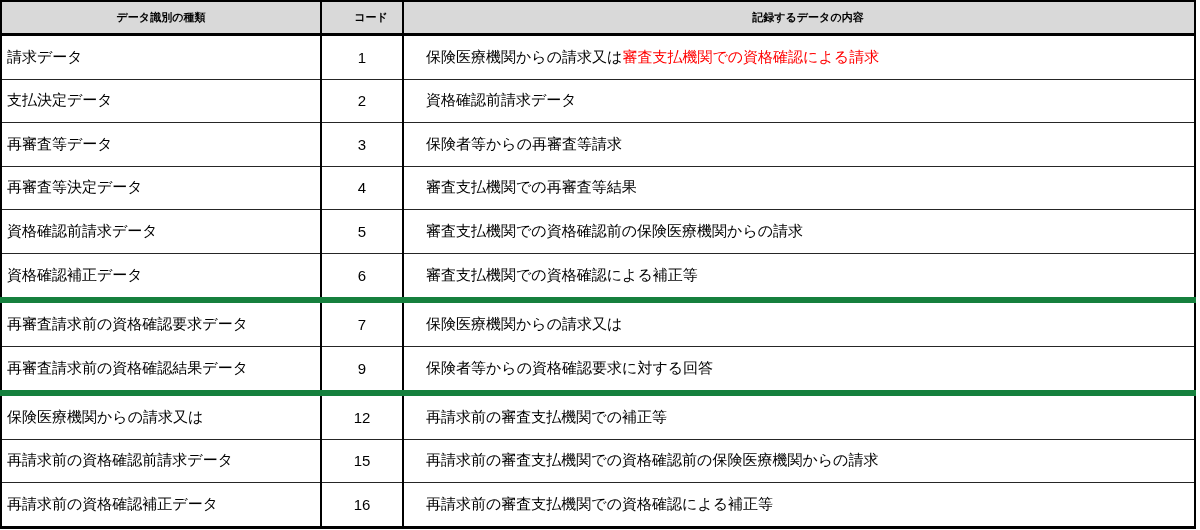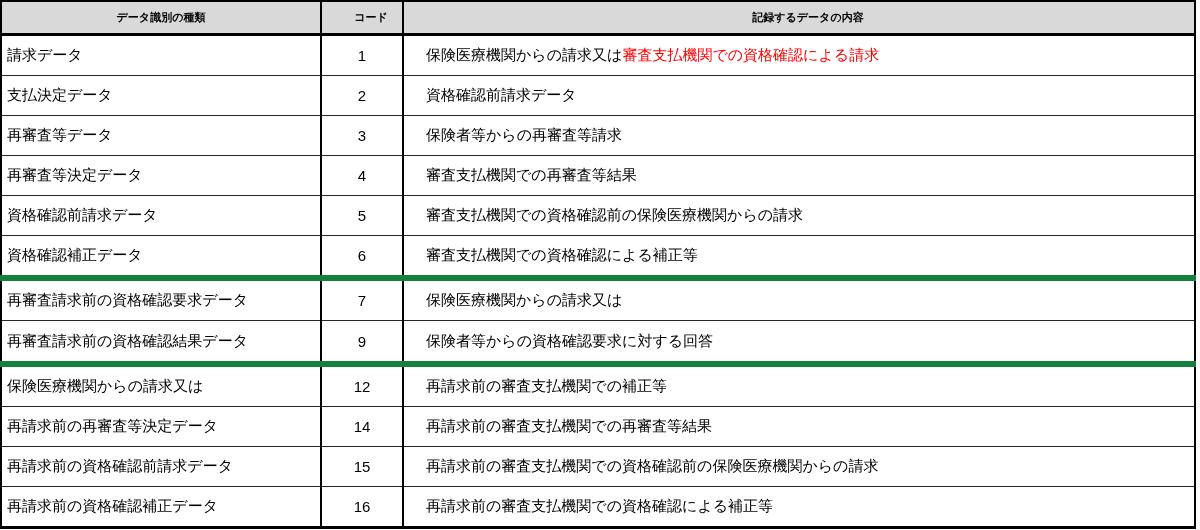--- a/index.html
+++ b/index.html
@@ -108,25 +108,20 @@
       <td>再審査請求前の資格確認結果データ</td>
       <td class="code">9</td>
       <td><span>保険者等からの資格確認要求に対する回答</span><span class="red"></span></td>
     </tr>
     <tr>
       <td>保険医療機関からの請求又は</td>
       <td class="code">12</td>
       <td><span>再請求前の審査支払機関での補正等</span><span class="red"></span></td>
     </tr>
     <tr>
-      <td>再請求前の再審査等決定データ</td>
-      <td class="code">14</td>
-      <td><span>再請求前の審査支払機関での再審査等結果</span><span class="red"></span></td>
-    </tr>
-    <tr>
       <td>再請求前の資格確認前請求データ</td>
       <td class="code">15</td>
       <td><span>再請求前の審査支払機関での資格確認前の保険医療機関からの請求</span><span class="red"></span></td>
     </tr>
     <tr>
       <td>再請求前の資格確認補正データ</td>
       <td class="code">16</td>
       <td><span>再請求前の審査支払機関での資格確認による補正等</span><span class="red"></span></td>
     </tr>
   </tbody>

